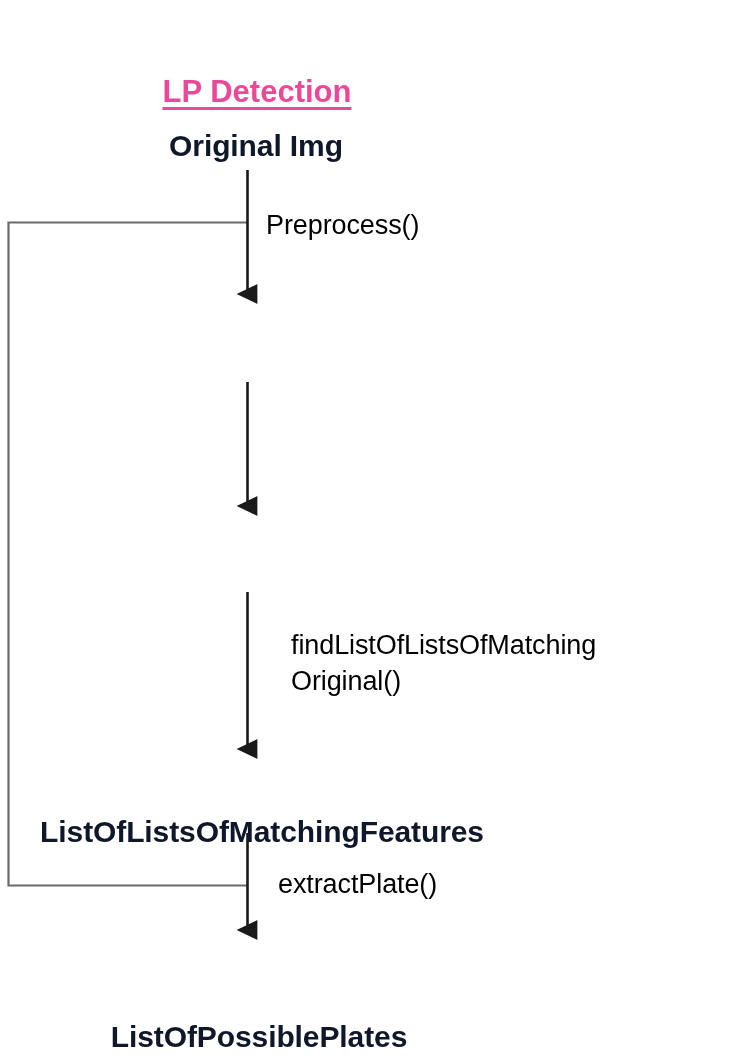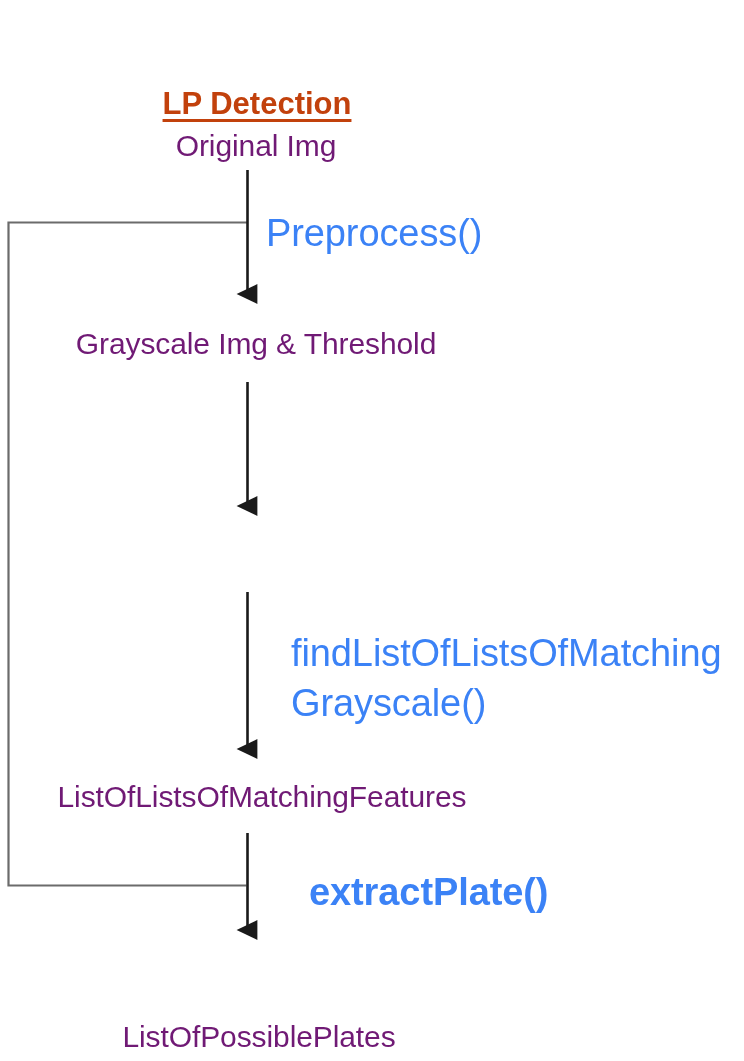--- a/index.html
+++ b/index.html
@@ -24,48 +24,47 @@
     left: 0;
     top: 0;
     width: 744px;
     height: 1061px;
   }
   .node-label {
     position: absolute;
     white-space: nowrap;
     font-size: 30px;
     line-height: 1.18;
-    color: #701a75;
-    font-weight: 400;
+    color: #0f172a;
+    font-weight: 700;
     letter-spacing: -0.1px;
   }
   .node-label.centered {
     transform: translateX(-50%);
     text-align: center;
   }
   .edge-label {
     position: absolute;
-    font-size: 38px;
+    font-size: 27px;
     line-height: 1.32;
-    color: #3b82f6;
+    color: #000000;
     font-weight: 400;
     letter-spacing: -0.1px;
     white-space: pre-line;
   }
   .title {
     position: absolute;
     transform: translateX(-50%);
     font-size: 31px;
     font-weight: bold;
-    color: #c2410c;
+    color: #ec4899;
     text-decoration: underline;
     text-underline-offset: 5px;
     text-decoration-thickness: 3px;
     white-space: nowrap;
-    margin-top: 12px;
   }
 </style>
 </head>
 <body>
 
 <div id="canvas">
 
   <svg id="edges" viewBox="0 0 744 1061">
     <defs>
       <marker id="arrowhead" markerWidth="9" markerHeight="9" refX="4.2" refY="4.4" orient="auto" markerUnits="strokeWidth">
@@ -83,28 +82,27 @@
 
     <line x1="247.5" y1="592" x2="247.5" y2="749" stroke="#1a1a1a" stroke-width="2.6" marker-end="url(#arrowhead)"></line>
 
     <line x1="247.5" y1="833" x2="247.5" y2="930" stroke="#1a1a1a" stroke-width="2.6" marker-end="url(#arrowhead)"></line>
   </svg>
 
   <div class="title" style="left:257px; top:74px;">LP Detection</div>
 
   <div class="node-label centered" style="left:256px; top:128px;">Original Img</div>
 
-  <div class="node-label centered" style="left:256px; top:326px;">Grayscale Img &amp; Threshold</div>
 
 
-  <div class="node-label centered" style="left:262px; top:779px;">ListOfListsOfMatchingFeatures</div>
+  <div class="node-label centered" style="left:262px; top:814px;">ListOfListsOfMatchingFeatures</div>
 
   <div class="node-label centered" style="left:259px; top:1019px;">ListOfPossiblePlates</div>
 
   <div class="edge-label" style="left:266px; top:208px;">Preprocess()</div>
 
 
   <div class="edge-label" style="left:291px; top:628px;">findListOfListsOfMatching
-Grayscale()</div>
+Original()</div>
 
-  <div class="edge-label" style="left:309px; top:867px;font-weight:bold;">extractPlate()</div>
+  <div class="edge-label" style="left:278px; top:867px;">extractPlate()</div>
 
 </div>
 
 </body></html>

